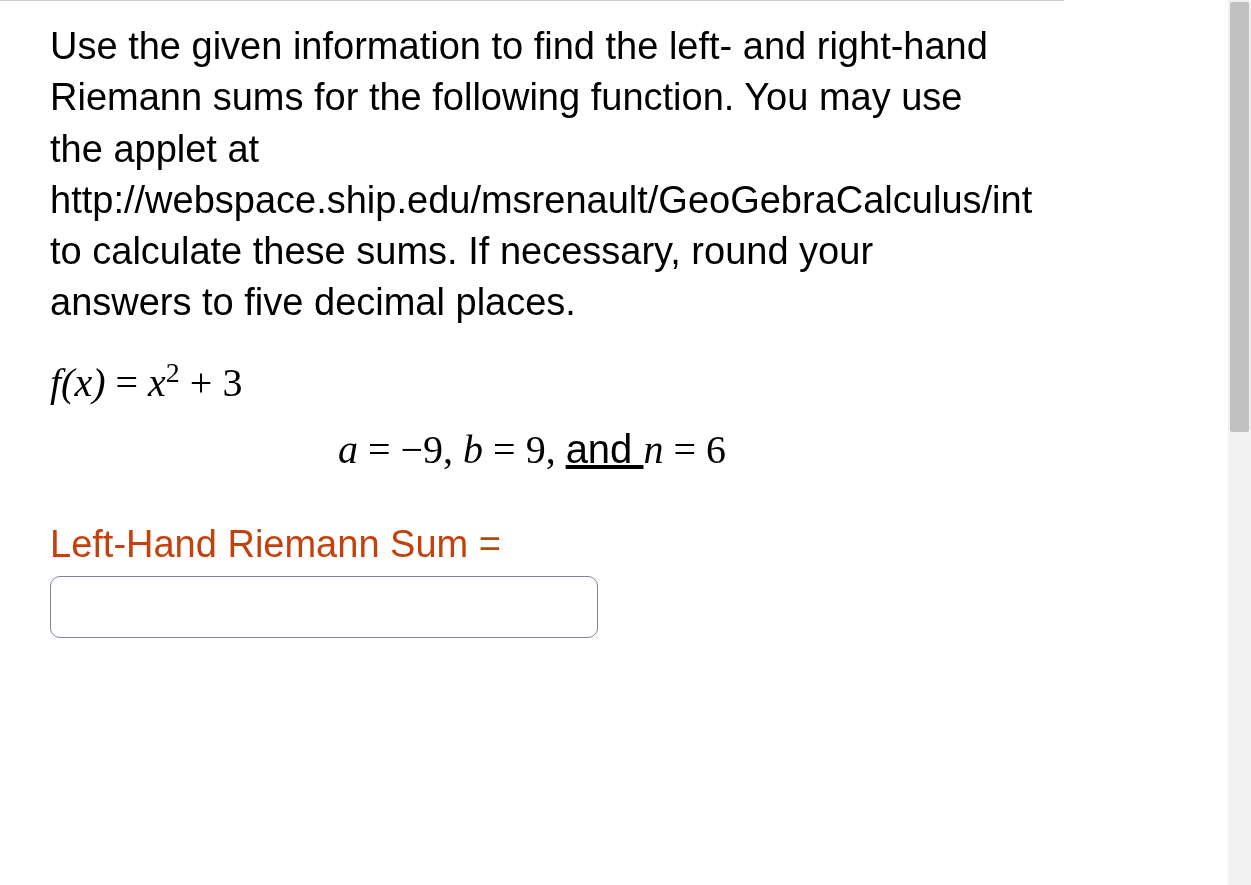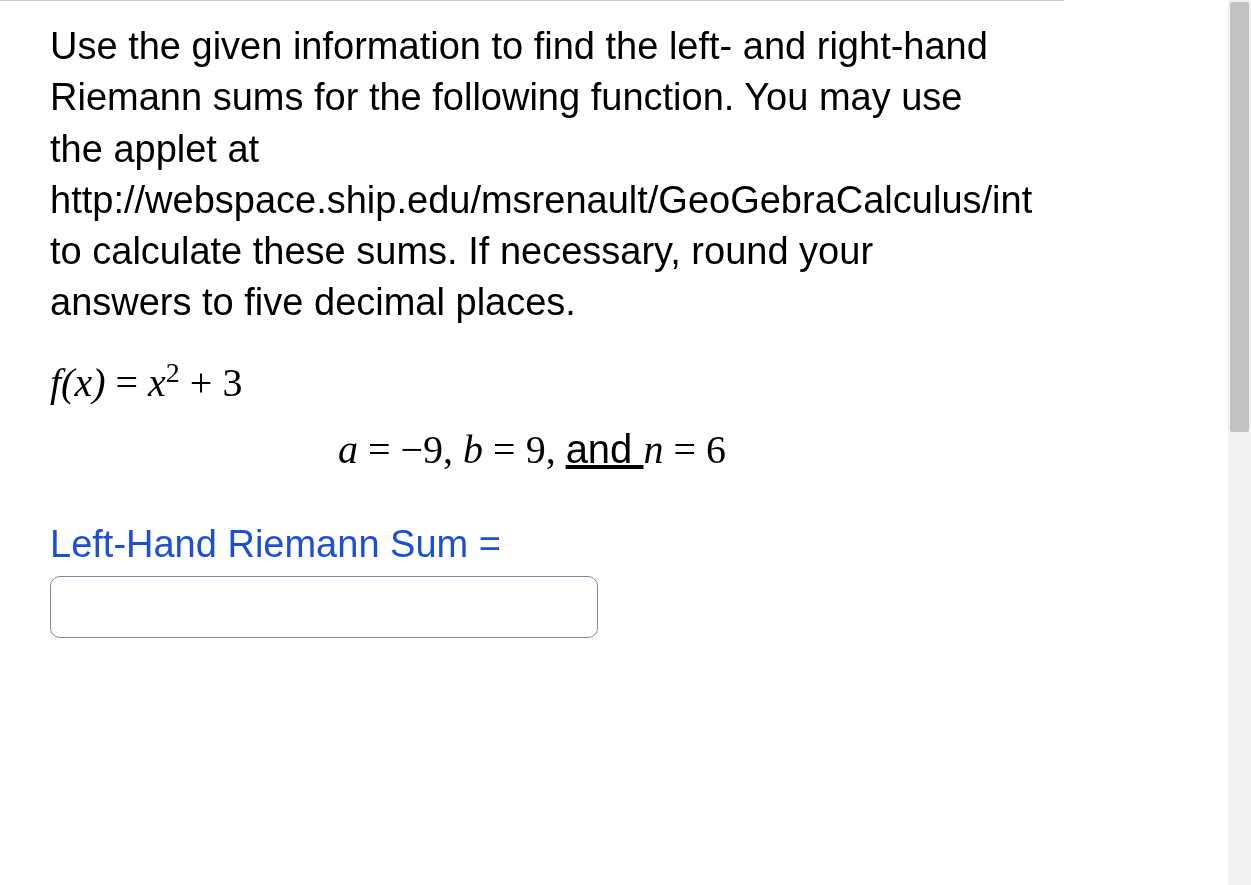--- a/index.html
+++ b/index.html
@@ -51,21 +51,21 @@
     .params-block .and {
       font-family: "Segoe UI", "Lucida Sans", Arial, sans-serif;
       font-style: normal;
       text-decoration: underline;
     }
     .field-group {
       margin-bottom: 36px;
     }
     .field-label {
       font-size: 38px;
-      color: #1d4ed8;
+      color: #c2410c;
       display: block;
       margin-bottom: 10px;
     }
     .answer-input {
       width: 548px;
       height: 62px;
       border: 1.5px solid #808897;
       border-radius: 10px;
       font-size: 30px;
       padding: 0 14px;

